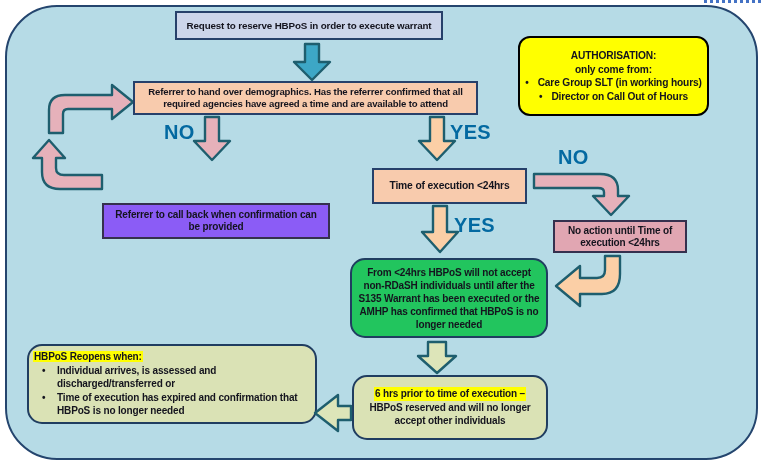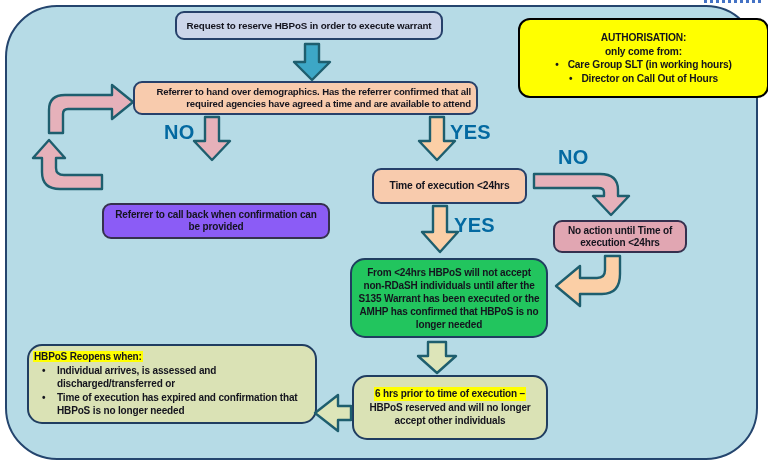--- a/index.html
+++ b/index.html
@@ -4,38 +4,38 @@
 <style>
   html,body{margin:0;padding:0;background:#ffffff;}
   .stage{position:relative;width:768px;height:469px;background:#ffffff;overflow:hidden;
          font-family:"Liberation Sans",sans-serif;}
   .panel{position:absolute;left:5px;top:5px;width:753px;height:455px;box-sizing:border-box;
          background:#b6dbe6;border:2.5px solid #24456e;border-radius:52px;}
   .artifact{position:absolute;right:4px;top:0;width:60px;height:3px;
          background:repeating-linear-gradient(90deg,#4472c4 0 3px,transparent 3px 6px);}
   svg.arrows{position:absolute;left:0;top:0;}
   svg.arrows path{stroke:#1e5e6e;stroke-width:2.4;stroke-linejoin:round;}
-  .node{position:absolute;box-sizing:border-box;border:2.5px solid #26406a;border-radius:9px;
+  .node{position:absolute;box-sizing:border-box;border:2.5px solid #26406a;border-radius:0;
         display:flex;flex-direction:column;align-items:center;justify-content:center;
         text-align:center;font-weight:bold;color:#14141e;font-size:10px;line-height:12px;
         letter-spacing:-0.15px;padding:2px 5px;}
   .node.green{border-radius:15px;border-color:#203d60;}
   .node.pink{border-color:#35304e;}
   .node.yellow{border-color:#000000;border-width:2px;border-radius:12px;line-height:13.5px;
         font-size:10.2px;}
   .lbl{position:absolute;font-size:20px;font-weight:600;color:#0369a1;letter-spacing:0.3px;}
   .hl{background:#ffff00;padding:0 1px;}
   .abullet{display:flex;gap:9px;justify-content:flex-start;align-items:baseline;}
   .abullet::before{content:"\2022";font-size:10px;}
   .reopens-body{width:100%;text-align:left;}
   .rb{position:relative;padding-left:24px;text-align:left;}
   .rb::before{content:"\2022";position:absolute;left:9px;}
   #n-request{left:175px;top:11px;width:268px;height:29px;font-size:9.8px;}
-  #n-auth{left:518px;top:18px;width:251px;height:80px;}
-  #n-demographics{left:133px;top:81px;width:345px;height:34px;font-size:9.6px;text-align:right;}
+  #n-auth{left:518px;top:36px;width:191px;height:80px;}
+  #n-demographics{left:133px;top:81px;width:345px;height:34px;font-size:9.6px;}
   #n-callback{left:102px;top:167px;width:228px;height:36px;}
   #n-time{left:372px;top:168px;width:155px;height:36px;font-size:10.3px;}
   #n-noaction{left:553px;top:220px;width:134px;height:33px;}
   #n-from24{left:350px;top:258px;width:198px;height:80px;line-height:13px;}
   #n-sixhrs{left:352px;top:375px;width:196px;height:65px;line-height:13.5px;}
   #n-reopens{left:27px;top:344px;width:290px;height:80px;line-height:13.5px;
              align-items:flex-start;padding:4px 4px;}
   #lbl-no1{left:164px;top:121px;}
   #lbl-yes1{left:450px;top:121px;}
   #lbl-no2{left:558px;top:146px;}

